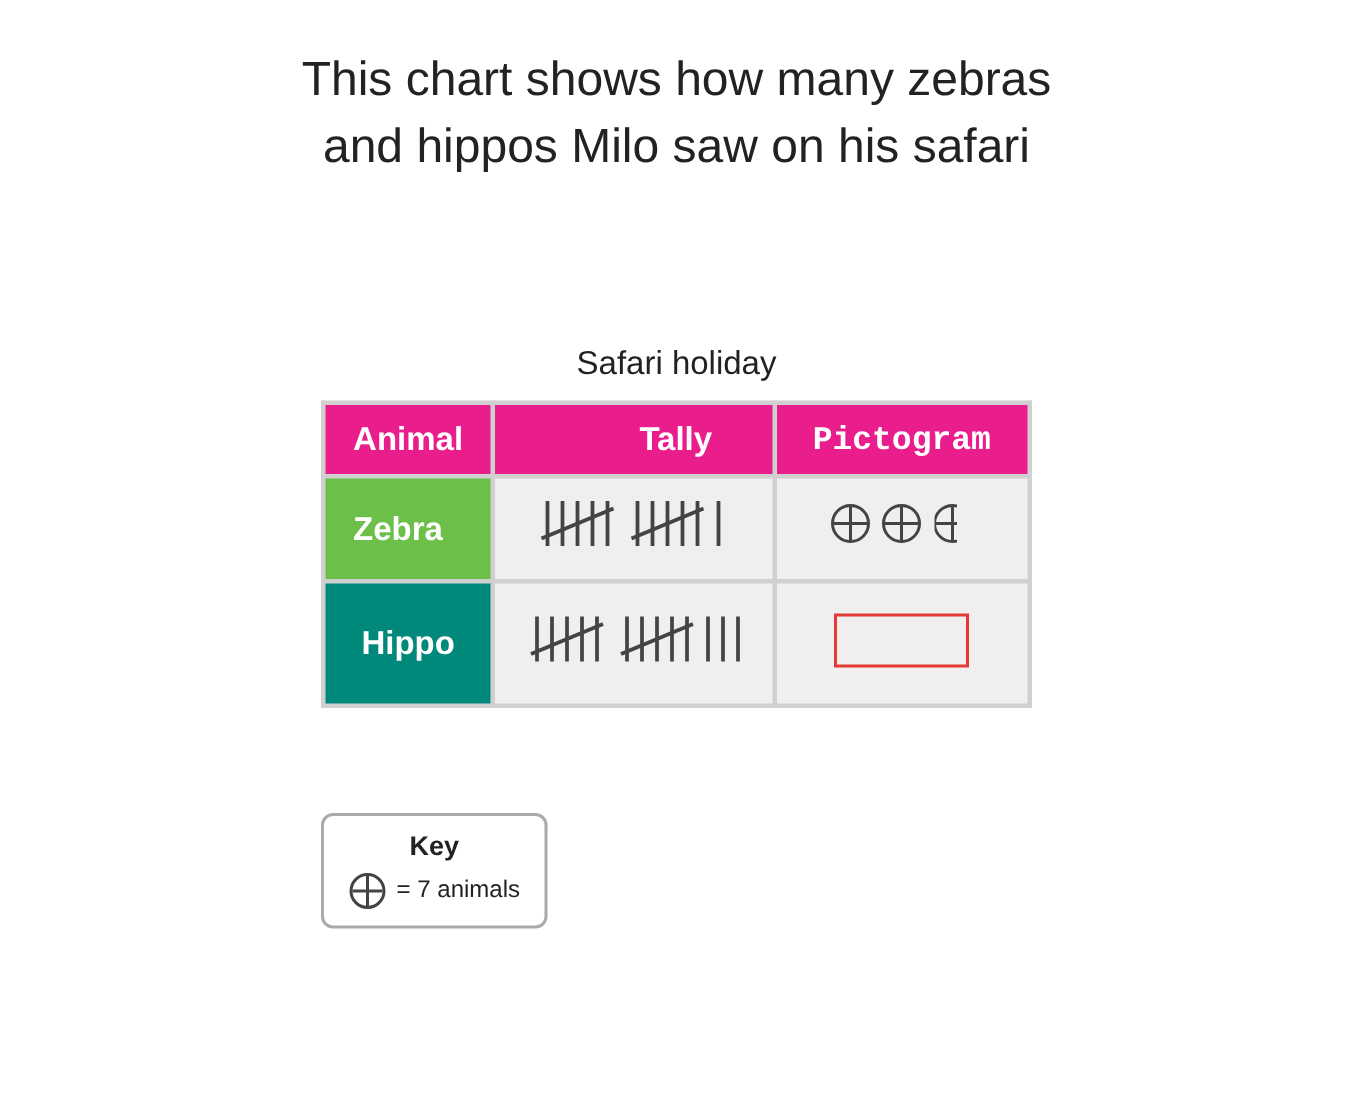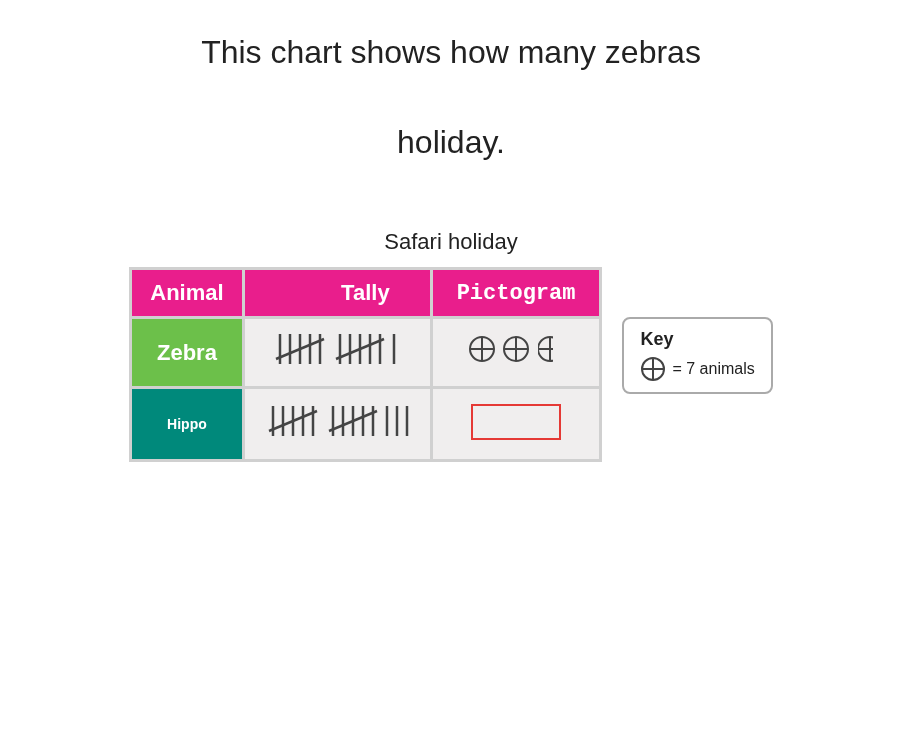--- a/index.html
+++ b/index.html
@@ -33,21 +33,21 @@
 
     .chart-title {
       font-size: 22px;
       font-weight: normal;
       color: #222;
       margin-bottom: 12px;
     }
 
     .table-and-key {
       display: flex;
-      flex-direction: row;
+      flex-direction: column;
       align-items: flex-start;
       gap: 20px;
     }
 
     table {
       border-collapse: collapse;
       border: 3px solid #d0d0d0;
     }
 
     table th, table td {
@@ -82,27 +82,27 @@
       text-align: left;
       font-family: Liberation Mono, monospace;
     }
 
     .cell-animal-zebra {
       background: #6cc04a;
       color: white;
       font-size: 22px;
       font-weight: bold;
       padding: 10px 18px;
-      text-align: center;
+      text-align: left;
     }
 
     .cell-animal-hippo {
       background: #00897b;
       color: white;
-      font-size: 14px;
+      font-size: 22px;
       font-weight: bold;
       padding: 27px 18px;
       text-align: center;
     }
 
     .cell-tally {
       background: #f0eeee;
       padding: 10px 20px;
       text-align: center;
       font-size: 26px;
@@ -132,20 +132,21 @@
       height: 36px;
       display: inline-block;
     }
 
     .key-box {
       border: 2px solid #aaa;
       border-radius: 8px;
       padding: 10px 16px;
       background: #fff;
       margin-top: 50px;
+      text-align: center;
     }
 
     .key-title {
       font-size: 18px;
       font-weight: bold;
       color: #222;
       margin-bottom: 6px;
     }
 
     .key-row {
@@ -155,22 +156,22 @@
       font-size: 16px;
       color: #222;
     }
 
   </style>
 </head>
 <body>
 
 <div class="intro-text">
   <span>This chart shows how many zebras</span><br>
+  <span>and hippos Milo saw on his safari</span><br>
   <br>
-  <span>holiday.</span><br>
   <br>
 </div>
 
 <div class="chart-container">
   <div class="chart-title">Safari holiday</div>
 
   <div class="table-and-key">
     <table>
       <thead>
         <tr>

